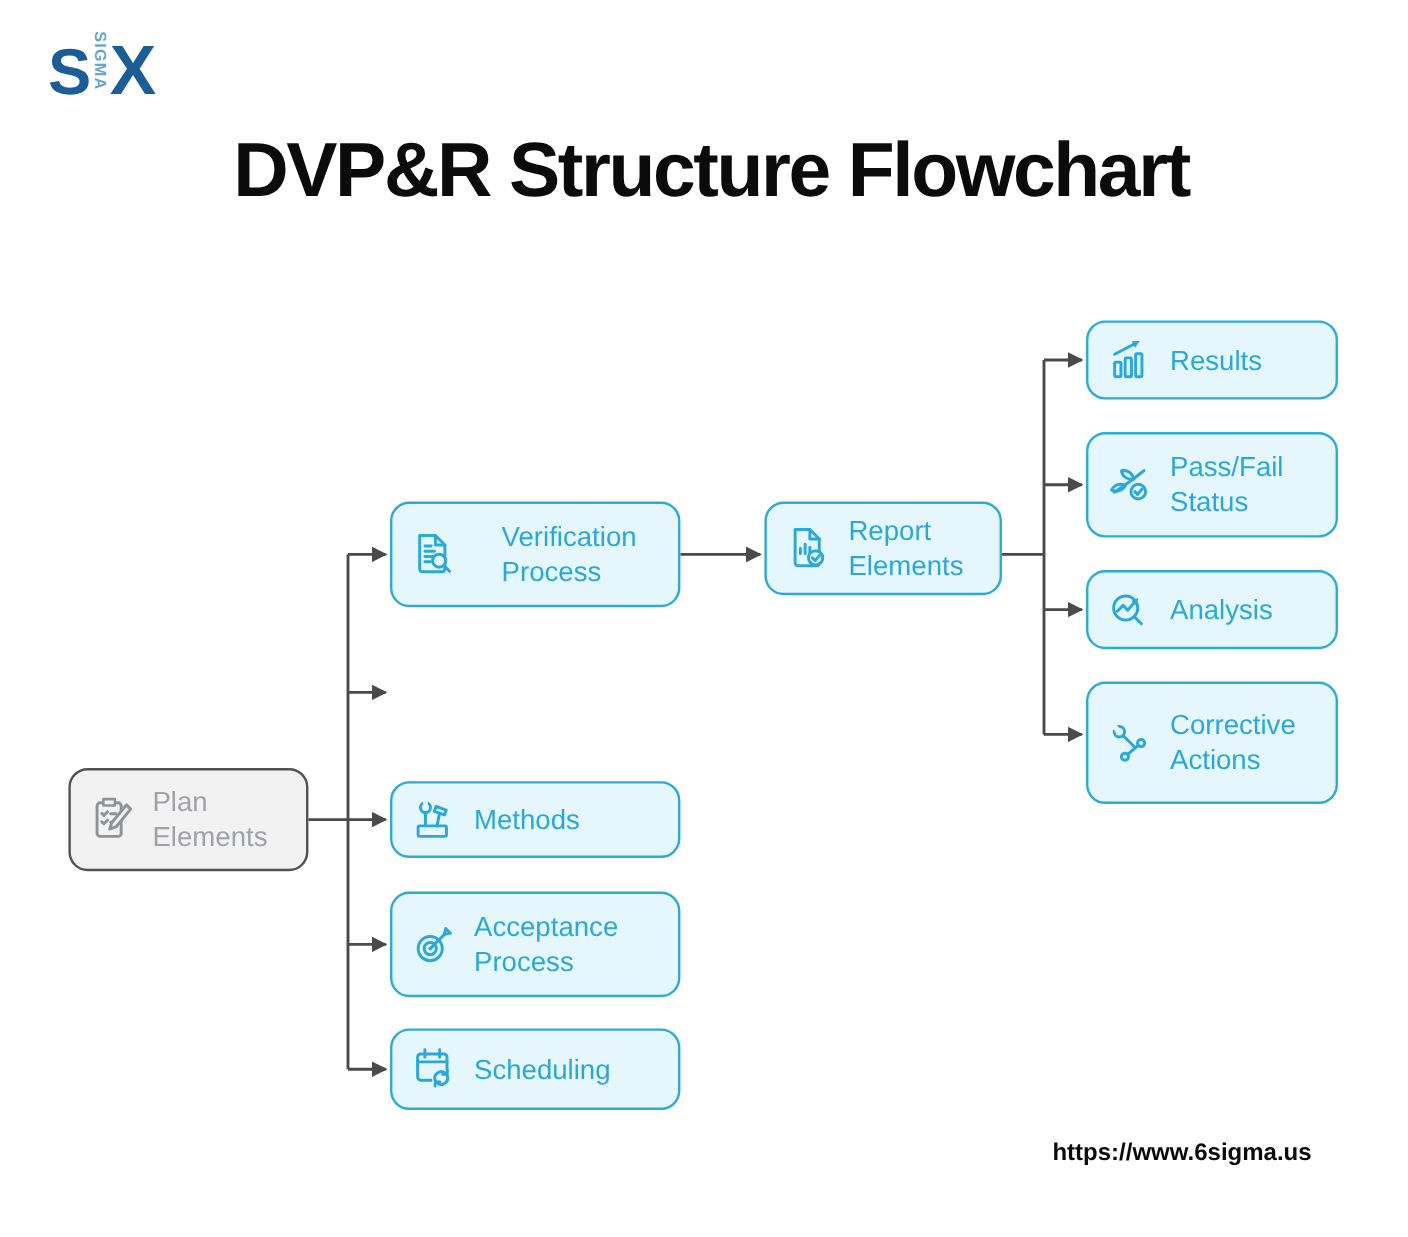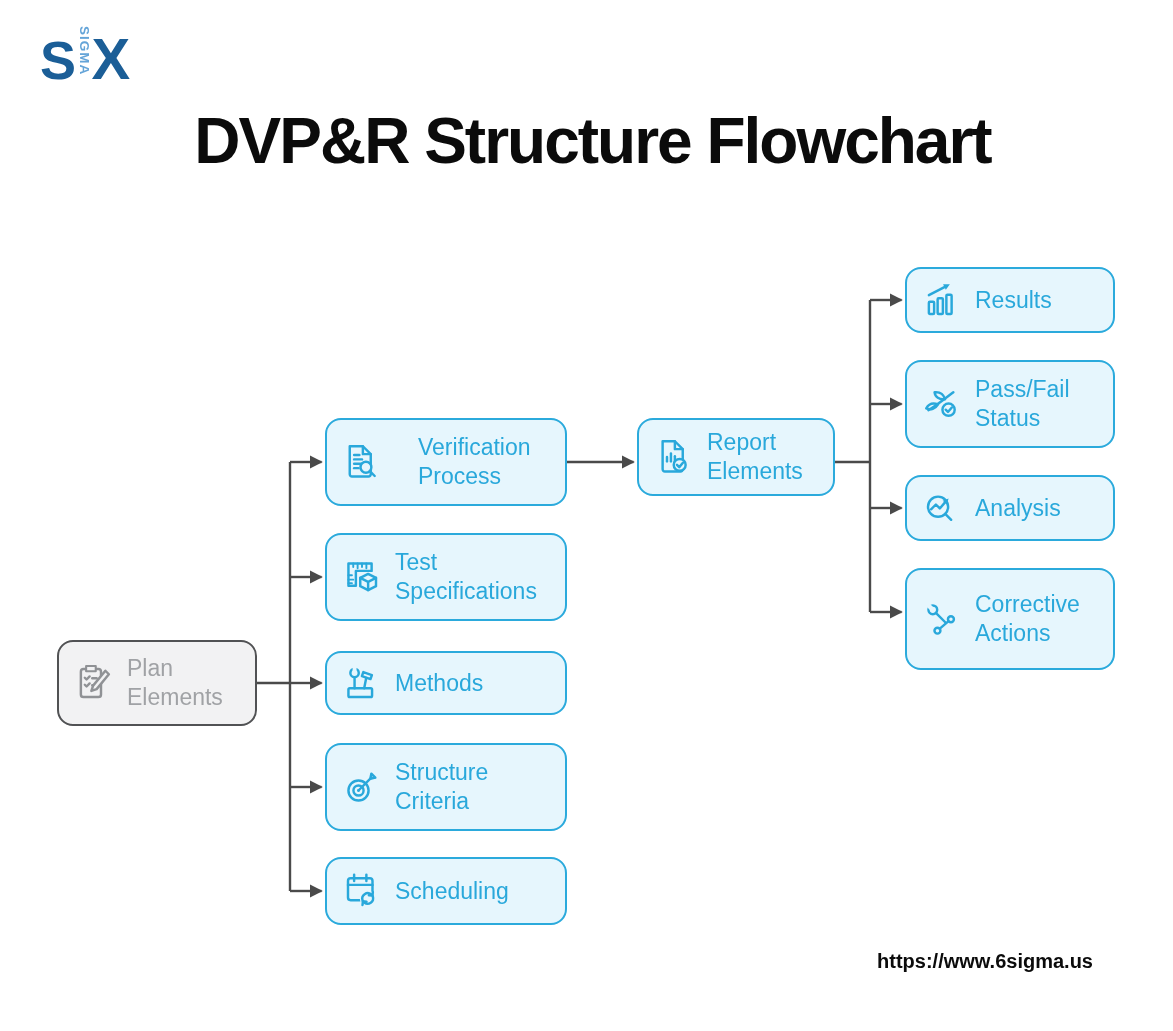--- a/index.html
+++ b/index.html
@@ -98,30 +98,20 @@
       <line x1="15" y1="16" x2="21" y2="16"></line>
       <line x1="15" y1="21" x2="24" y2="21"></line>
       <line x1="15" y1="26" x2="24" y2="26"></line>
       <line x1="15" y1="31" x2="20" y2="31"></line>
       <circle class="bgfill" cx="28.5" cy="30" r="6.2"></circle>
       <line x1="33" y1="34.5" x2="38.5" y2="40"></line>
     </svg>
     <span class="label">Verification Process</span>
   </div>
 
-  <div class="node test">
-    <svg width="42" height="42" viewBox="0 0 48 48" fill="none" stroke="currentColor" stroke-width="2.8" stroke-linecap="round" stroke-linejoin="round">
-      <path d="M8.5 8.5 H35 V17 H17 V34 H8.5 z"></path>
-      <path d="M14 8.5v4 M19 8.5v5.5 M24 8.5v4 M29 8.5v5.5" stroke-width="2.2"></path>
-      <path d="M8.5 22h4 M8.5 27h5.5 M8.5 31h4" stroke-width="2.2"></path>
-      <path class="bgfill" d="M31 20.5 l9 4.5 v9.5 l-9 4.5 -9-4.5 v-9.5 z"></path>
-      <path d="M22 25 l9 4.5 9-4.5 M31 29.5 V39"></path>
-    </svg>
-    <span class="label">Test Specifications</span>
-  </div>
 
   <div class="node methods">
     <svg width="42" height="42" viewBox="0 0 48 48" fill="none" stroke="currentColor" stroke-width="2.8" stroke-linecap="round" stroke-linejoin="round">
       <circle cx="15.5" cy="12.5" r="4.8"></circle>
       <line class="bgstroke" x1="15.5" y1="10" x2="15.5" y2="5.5" stroke-width="4.5"></line>
       <line x1="15.5" y1="17.3" x2="15.5" y2="30"></line>
       <path d="M25.5 11.5 l9.8 3.4 -1.6 4.6 -9.8-3.4 z"></path>
       <line x1="28.8" y1="18.3" x2="26.5" y2="30"></line>
       <rect x="8.5" y="30" width="27" height="10" rx="1.5"></rect>
     </svg>
@@ -129,21 +119,21 @@
   </div>
 
   <div class="node acceptance">
     <svg width="42" height="42" viewBox="0 0 48 48" fill="none" stroke="currentColor" stroke-width="2.8" stroke-linecap="round" stroke-linejoin="round">
       <circle cx="20" cy="28" r="11.5"></circle>
       <circle cx="20" cy="28" r="5.8"></circle>
       <circle cx="20" cy="28" r="1.7" fill="currentColor" stroke="none"></circle>
       <line x1="20" y1="28" x2="33.5" y2="14.5"></line>
       <path d="M33.5 14.5 l1.2-5.7 M33.5 14.5 l5.7-1.2 M34.7 8.8 L39.2 13.3"></path>
     </svg>
-    <span class="label">Structure Criteria</span>
+    <span class="label">Acceptance Process</span>
   </div>
 
   <div class="node scheduling">
     <svg width="42" height="42" viewBox="0 0 48 48" fill="none" stroke="currentColor" stroke-width="2.8" stroke-linecap="round" stroke-linejoin="round">
       <rect x="8" y="9.5" width="28" height="25" rx="3"></rect>
       <line x1="8" y1="17" x2="36" y2="17"></line>
       <line x1="15" y1="5.5" x2="15" y2="12.5"></line>
       <line x1="29" y1="5.5" x2="29" y2="12.5"></line>
       <circle class="bgfill" cx="30.5" cy="32.5" r="9" stroke="none"></circle>
       <path d="M24.6 34.6 a6.3 6.3 0 0 1 9.8-6.9 l1.4 1.3"></path>

